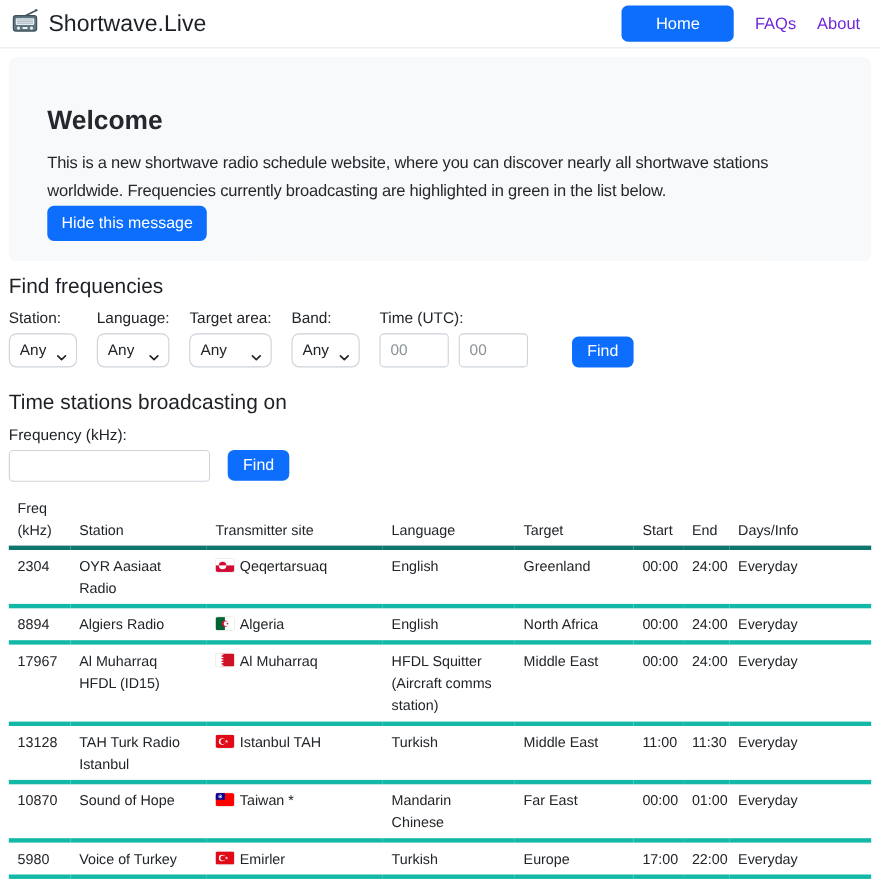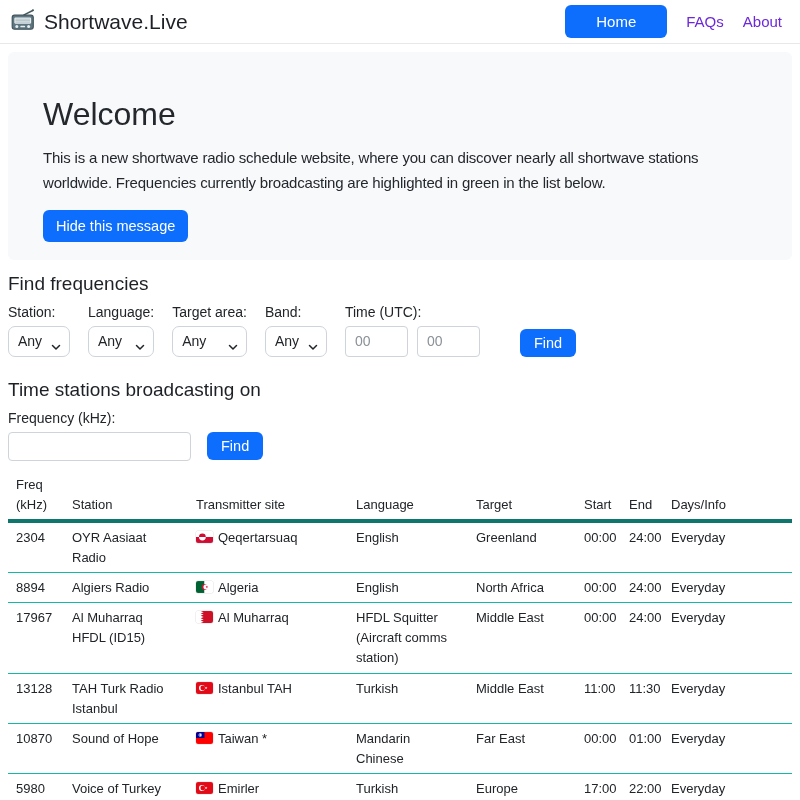--- a/index.html
+++ b/index.html
@@ -11,27 +11,27 @@
             height:44px; padding:0 10px; border-bottom:1px solid #e6e8ea; }
   .brand { display:flex; align-items:center; gap:8px; cursor:pointer; }
   .brand-title { font-size:21px; color:#1d2126; }
   .nav { display:flex; align-items:center; gap:19px; padding-right:8px; }
   .nav a { font-size:15px; color:#6d28d9; text-decoration:none; }
   .nav .nav-active { background:#0d6efd; color:#fff; padding:8px 31px; border-radius:6px; }
 
   
   .banner { margin:8px; background:#f8f9fa; border-radius:6px;
             padding:44px 32px 18px 35px; }
-  .banner h1 { font-size:32px; font-weight:400; color:#24282d; }
+  .banner h1 { font-size:24px; font-weight:700; color:#24282d; }
   .banner p { margin-top:13px; font-size:15px; line-height:1.65; max-width:688px;
               letter-spacing:-0.2px; color:#24282d; }
   .btn { display:inline-block; background:#0d6efd; color:#fff; border:none;
          border-radius:6px; font-family:inherit; font-size:14.5px;
          padding:8px 13px; cursor:pointer; }
-  .banner .btn { margin-top:14px; }
+  .banner .btn { }
 
   
   .section { padding:0 8px; }
   h2.sec-title { font-size:19px; font-weight:400; margin:13px 0 9px; color:#1d2126; }
   .filters { display:flex; align-items:flex-end; gap:18px; }
   .fgroup label, .freq-label { display:block; font-size:14px; margin-bottom:6px; color:#212529; }
   .selwrap { position:relative; width:117px; }
   .selwrap select { width:100%; height:31px; appearance:none; -webkit-appearance:none;
       border:1px solid #ced4da; border-radius:7px; background:#fff;
       font-family:inherit; font-size:14px; color:#212529; padding:0 26px 0 9px; cursor:pointer; }
@@ -44,21 +44,21 @@
   .freq-row { display:flex; align-items:center; gap:16px; margin-top:2px; }
   .freq-row input { width:183px; height:29px; border:1px solid #ced4da; border-radius:4px;
       font-family:inherit; font-size:14px; padding:0 9px; }
   .freq-row .btn { padding:6px 14px; }
   #find-stations { margin-top:22px; }
 
   
   table { border-collapse:collapse; table-layout:fixed; width:784px; margin:12px 8px 0; }
   th, td { text-align:left; font-weight:400; font-size:13px; line-height:1.55; padding:4px 8px; }
   thead th { vertical-align:bottom; padding-top:2px; border-bottom:4px solid #0f766e; }
-  tbody td { vertical-align:top; border-bottom:1px solid #14b8a6; padding-top:5px; padding-bottom:4px; }
+  tbody td { vertical-align:top; border-bottom:4px solid #14b8a6; padding-top:5px; padding-bottom:4px; }
   .flag { display:inline-block; vertical-align:-1px; margin-right:5px; line-height:0; }
   .flag svg { border-radius:2px; box-shadow:0 0 0 0.5px rgba(0,0,0,.12); }
 </style>
 </head>
 <body>
 
 <header class="topbar">
   <div class="brand">
     <span>
       <svg width="26" height="26" viewBox="0 0 24 24">

